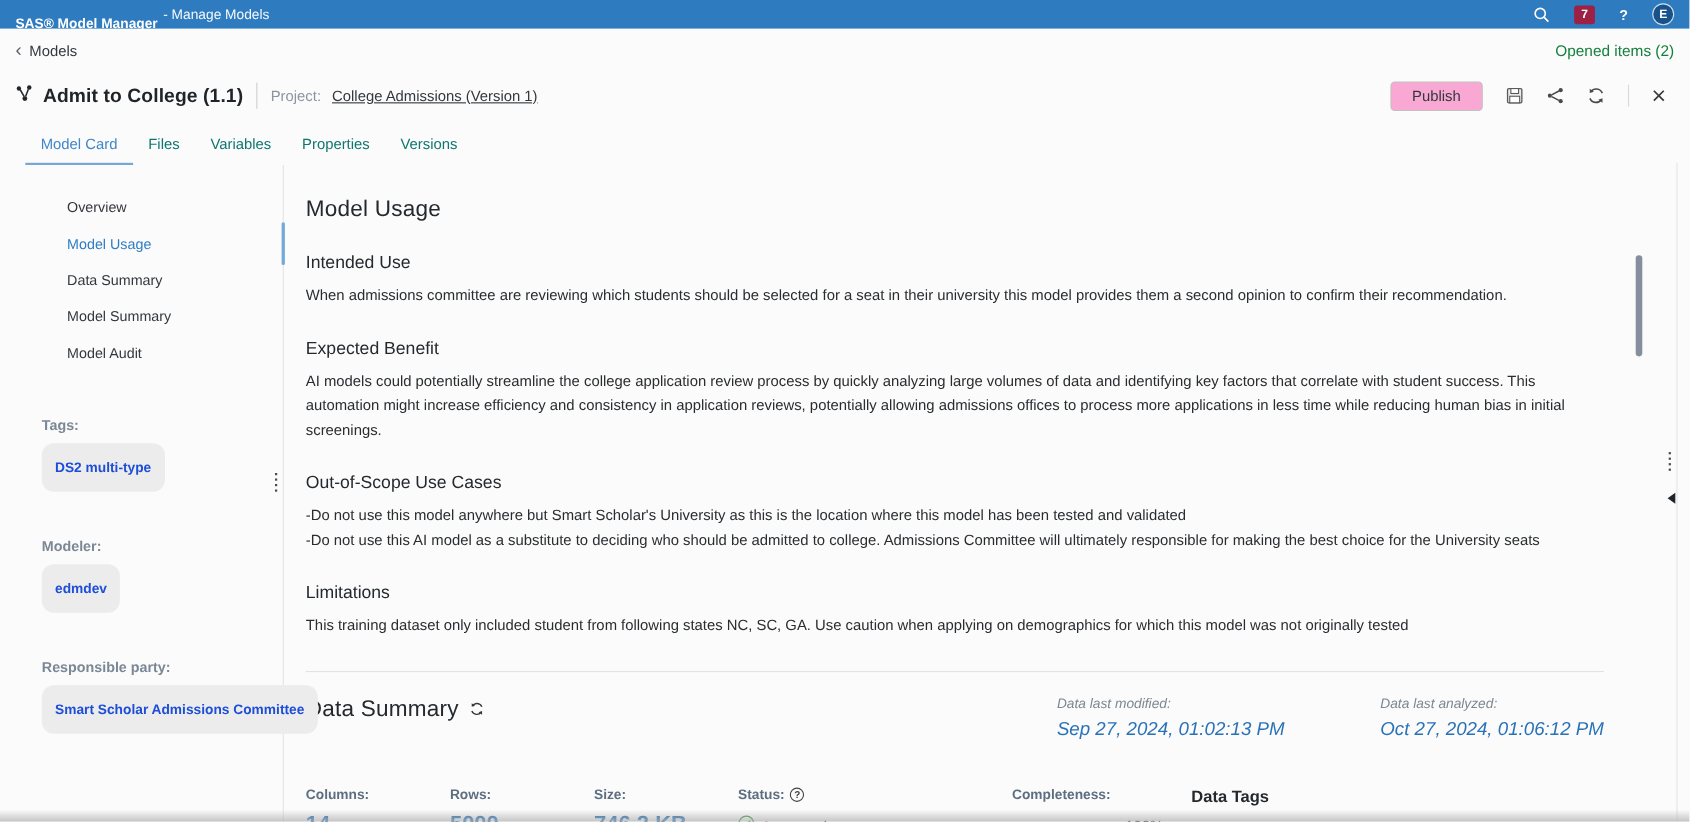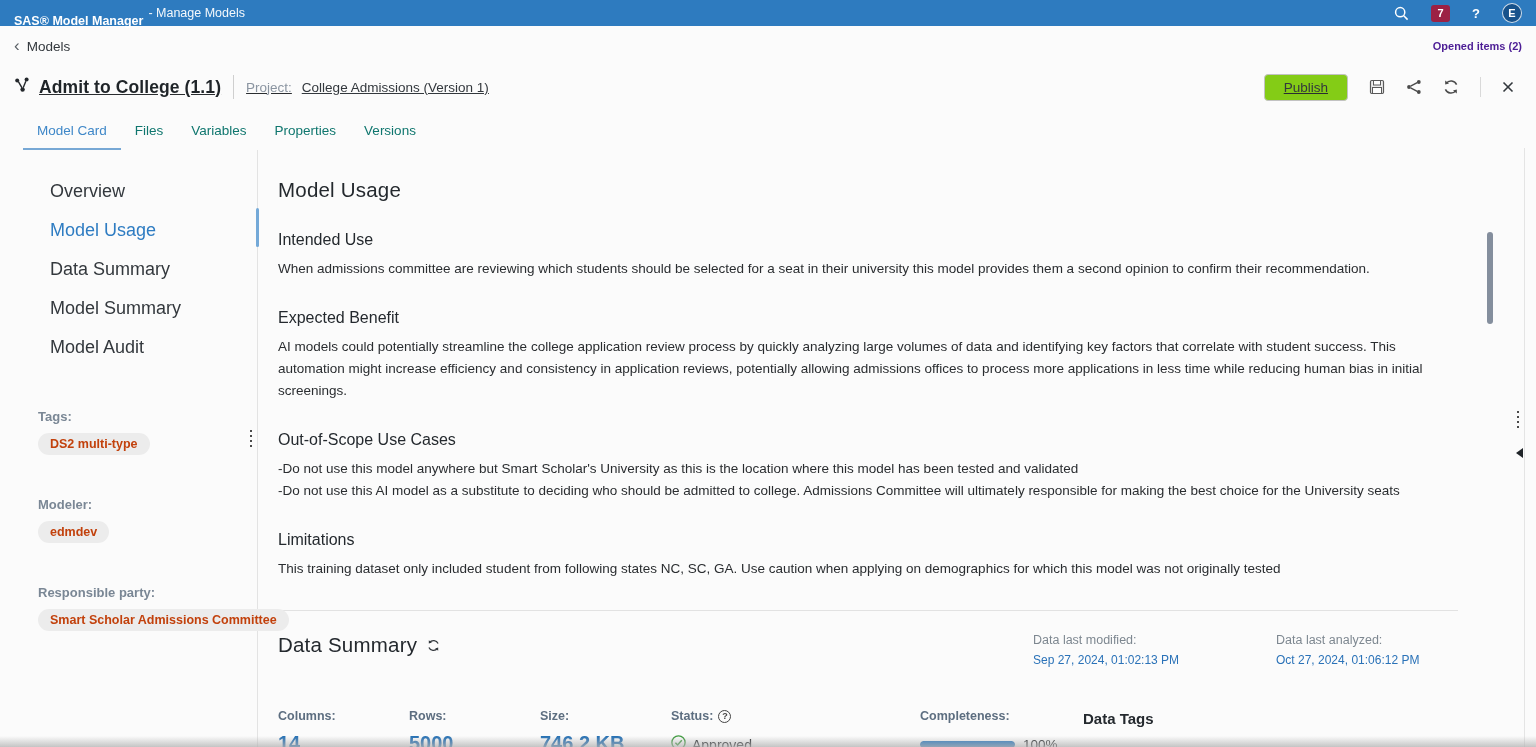--- a/index.html
+++ b/index.html
@@ -35,90 +35,91 @@
   }
 
   
   .crumb-row {
     height:36px; display:flex; align-items:center; padding:0 14px;
     margin-top:2px;
   }
   .crumb-back { display:flex; align-items:center; gap:7px; cursor:pointer; }
   .crumb-chev { font-size:17px; color:#5a6066; line-height:1; margin-top:-2px; }
   .crumb-label { font-size:13.5px; color:#33383d; }
-  .opened-items { margin-left:auto; font-size:11px; color:#4c1d95; cursor:pointer;font-weight:bold; }
+  .opened-items { margin-left:auto; font-size:14px; color:#15803d; cursor:pointer; }
 
   
   .header-row {
-    height:46px; display:flex; align-items:center; padding:0 14px;text-decoration:underline;
+    height:46px; display:flex; align-items:center; padding:0 14px;
   }
   .model-icon { margin-right:9px; }
   .page-title { font-size:17.5px; font-weight:bold; color:#1f2428; letter-spacing:.1px; }
   .title-vdiv { width:1px; height:24px; background:#cfcfcf; margin:0 12px; }
   .proj-label { font-size:13.5px; color:#8b95a1; margin-right:10px; }
   .proj-link { font-size:13.5px; color:#33383d; text-decoration:underline; cursor:pointer; }
   .header-actions { margin-left:auto; display:flex; align-items:center; gap:21px; padding-right:8px; }
   .publish-btn {
     font-family:inherit; font-size:13.5px; color:#33383d;
-    background:#84cc16; border:1px solid #c2c2c2; border-radius:4px;
+    background:#f9a8d4; border:1px solid #c2c2c2; border-radius:4px;
     padding:5px 19px; cursor:pointer;
   }
   .hdr-icon { display:flex; align-items:center; cursor:pointer; }
   .hdr-vdiv { width:1px; height:20px; background:#d9d9d9; }
 
   
   .tabs-row { display:flex; padding-left:23px; margin-top:4px; }
   .tab {
     padding:9px 14px 10px; font-size:13.5px; color:#0f766e;
     cursor:pointer; border-bottom:2px solid transparent;
   }
   .tab.active { color:#3e87c8; border-bottom-color:#77a8d5; }
 
   
   .content { display:flex; height:599px; }
   .sidebar {
     width:258px; flex:0 0 258px; border-right:1px solid #e3e3e3;
     padding-top:22px; position:relative;
   }
   .nav-item {
-    padding:9px 0 9px 50px; font-size:18px; color:#33383d; cursor:pointer;
+    padding:9px 0 9px 50px; font-size:13px; color:#33383d; cursor:pointer;
     position:relative;
+    margin-left:11px;
   }
   .nav-item.active { color:#2e7cc2; }
   .nav-item.active::after {
     content:""; position:absolute; right:-2px; top:-3px;
     width:3px; height:39px; background:#74a9d8; border-radius:2px;
   }
   .side-group { margin-top:42px; padding-left:38px;font-weight:bold; }
   .side-group:first-of-type { margin-top:46px; }
   .side-group-label { font-size:13px; color:#7a8795; margin-bottom:9px; }
   .pill {
     display:inline-block; background:#ececec; border-radius:11px;
-    padding:4px 12px; font-size:12.5px; color:#c2410c; white-space:nowrap;
+    padding:15px 12px; font-size:12.5px; color:#1d4ed8; white-space:nowrap;
   }
   .side-handle {
     position:absolute; right:5px; top:280px;
     display:flex; flex-direction:column; gap:3px; cursor:col-resize;
   }
   .side-handle i, .right-handle i { width:2px; height:2px; background:#4a4a4a; display:block; }
 
   main { flex:1; padding:20px 78px 0 20px; }
   .mc-title { font-size:20.5px; font-weight:normal; color:#24292e; margin-top:8px; letter-spacing:.2px; }
   .mc-sec-heading { font-size:16px; font-weight:normal; color:#24292e; margin-top:29px; }
   .mc-body { font-size:13.5px; color:#2a2d30; line-height:22px; margin-top:9px; white-space:pre-line; }
 
   .ds-divider { border:none; border-top:1px solid #e2e2e2; margin-top:30px; }
   .ds-header { display:flex; align-items:flex-start; margin-top:22px; }
   .ds-title-wrap { display:flex; align-items:center; gap:10px; }
   .ds-title { font-size:20.5px; font-weight:normal; color:#24292e; letter-spacing:.2px; }
   .ds-refresh { cursor:pointer; margin-top:4px; }
-  .ds-dates { margin-left:auto; display:flex; gap:61px; }
+  .ds-dates { margin-left:auto; display:flex; gap:87px;font-style:italic; }
   .ds-date-block { min-width:182px; }
   .ds-date-label { font-size:12.5px; color:#7d8790; }
-  .ds-date-value { font-size:12px; color:#2a72b8; margin-top:6px; }
+  .ds-date-value { font-size:17px; color:#2a72b8; margin-top:6px; }
 
   .stats-row { display:flex; margin-top:42px; align-items:flex-start; }
   .stat { width:131px; }
   .stat-label { font-size:12.5px; color:#5d6e80; font-weight:bold; }
   .stat-label-row { display:flex; align-items:center; gap:5px; }
   .stat-value { font-size:20px; font-weight:bold; color:#2470b5; margin-top:9px; }
   .stat-status { width:249px; }
   .status-value-row { display:flex; align-items:center; gap:6px; margin-top:12px; }
   .status-text { font-size:14px; color:#2a2d30; }
   .qmark-circle {

